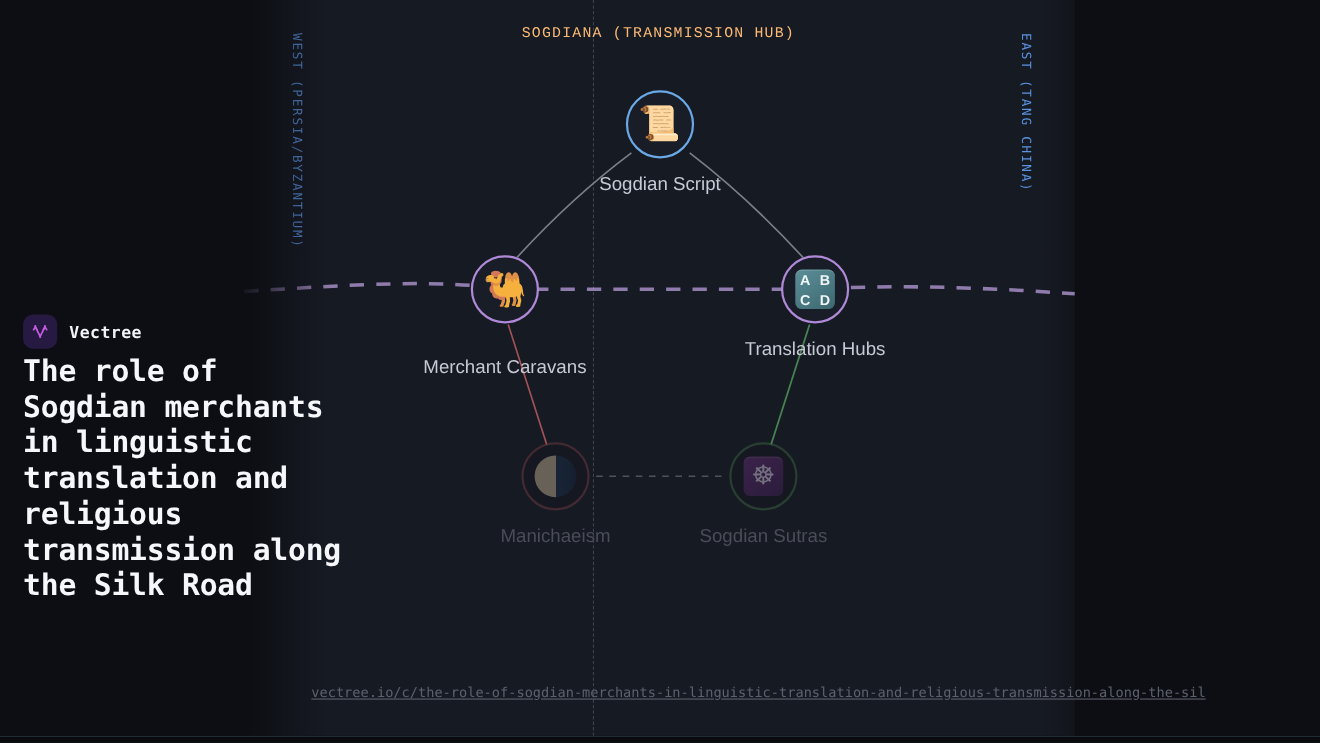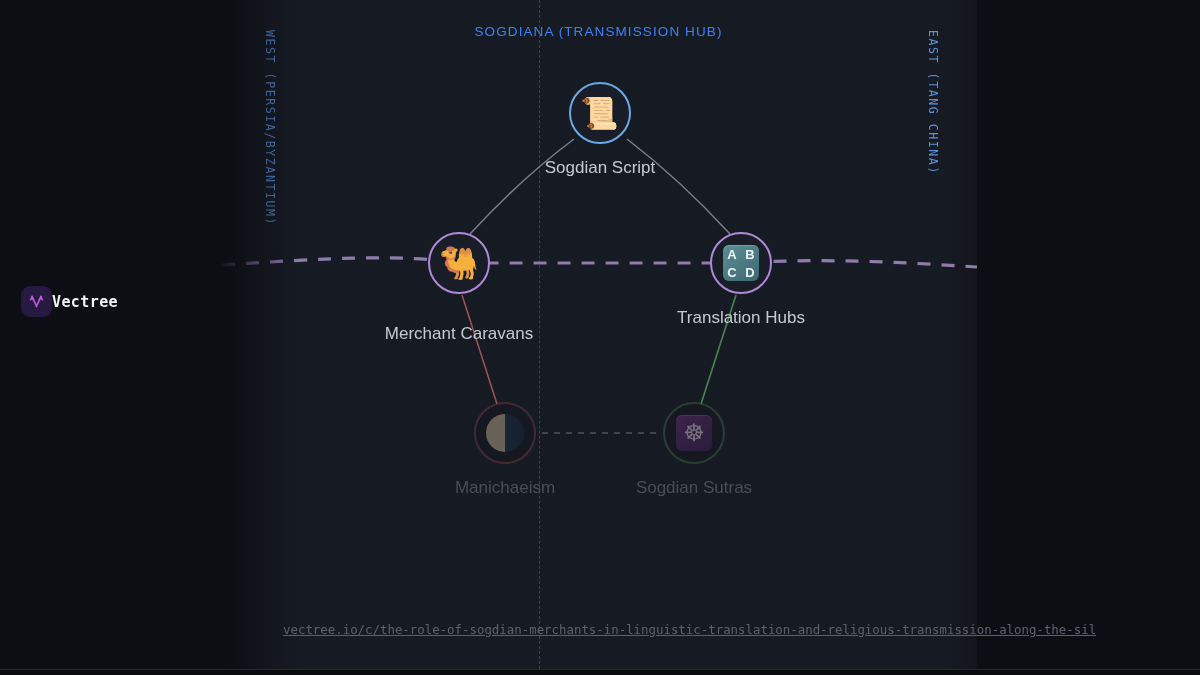--- a/index.html
+++ b/index.html
@@ -35,23 +35,23 @@
 
   .vline{
     position:absolute; top:0; width:0; height:669px;
     border-left:1px dashed rgba(150,158,180,.30);
   }
   #vline-west{ left:317px; }
 
   #hub-title{
     position:absolute; left:222px; top:24px; width:753px;
     text-align:center;
-    font-family:Liberation Sans, sans-serif;
+    font-family:Liberation Mono, monospace;
     font-size:13.5px; letter-spacing:1.1px;
-    color:#3b82f6;
+    color:#fdba74;
   }
 
   .axis-label{
     position:absolute;
     font-family:"DejaVu Sans Mono","Liberation Mono",monospace;
     font-size:11.5px; letter-spacing:1.6px;
     color:#5b93e0;
     white-space:nowrap;
     transform-origin:left top;
   }
@@ -111,21 +111,21 @@
   .camel-glyph{ font-size:32px; }
 
   
   #left-overlay{
     position:absolute; left:0; top:0; width:300px; height:669px;
     background:linear-gradient(to right,#0d0e13 0%,#0d0e13 72%,rgba(13,14,19,0) 100%);
     pointer-events:none;
   }
   #brand{
     position:absolute; left:21px; top:286px;
-    display:flex; align-items:center; 
+    display:flex; align-items:center; gap:11px;
   }
   #brand-mark{
     width:31px; height:31px; border-radius:9px;
     background:#261a43;
     display:flex; align-items:center; justify-content:center;
   }
   #brand-name{
     font-family:"DejaVu Sans Mono","Liberation Mono",monospace;
     font-size:15px; font-weight:700; color:#f2f3f6; letter-spacing:.4px;
   }
@@ -229,17 +229,18 @@
           <path d="M17 7 L18.8 10"></path>
         </g>
         <circle cx="7" cy="6.2" r="1.05" fill="#c65ce0"></circle>
         <circle cx="17" cy="6.2" r="1.05" fill="#c65ce0"></circle>
         <circle cx="12" cy="17.6" r="1.05" fill="#c65ce0"></circle>
       </svg>
     </span>
     <span id="brand-name">Vectree</span>
   </div>
 
+  <h1 id="headline">The role of Sogdian merchants in linguistic translation and religious transmission along the Silk Road</h1>
 
   <div id="url">vectree.io/c/the-role-of-sogdian-merchants-in-linguistic-translation-and-religious-transmission-along-the-sil</div>
   <div id="bottom-rule"></div>
 
 </div>
 
 </body></html>

